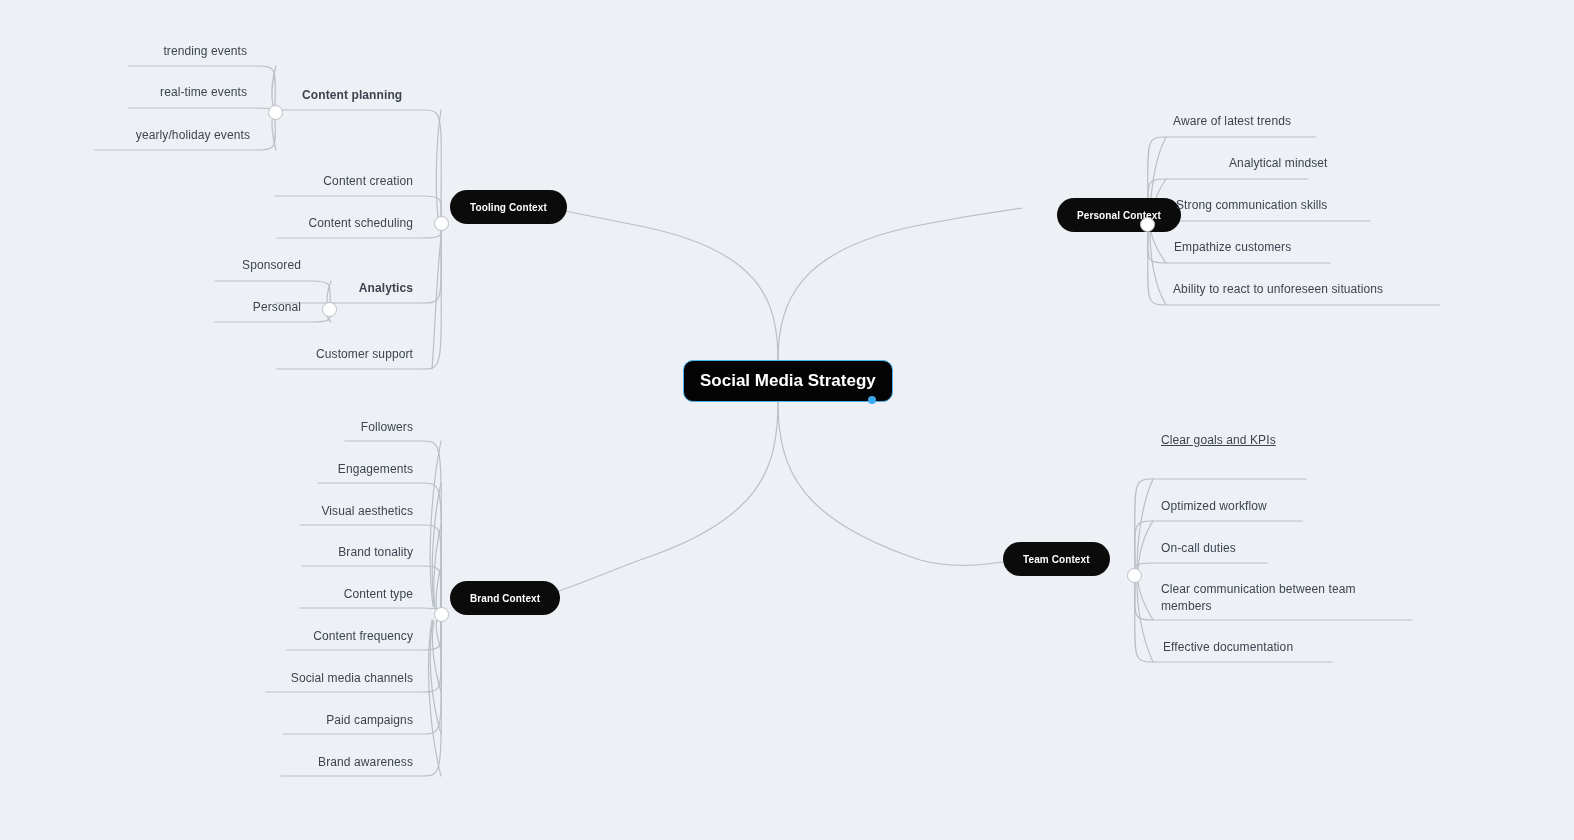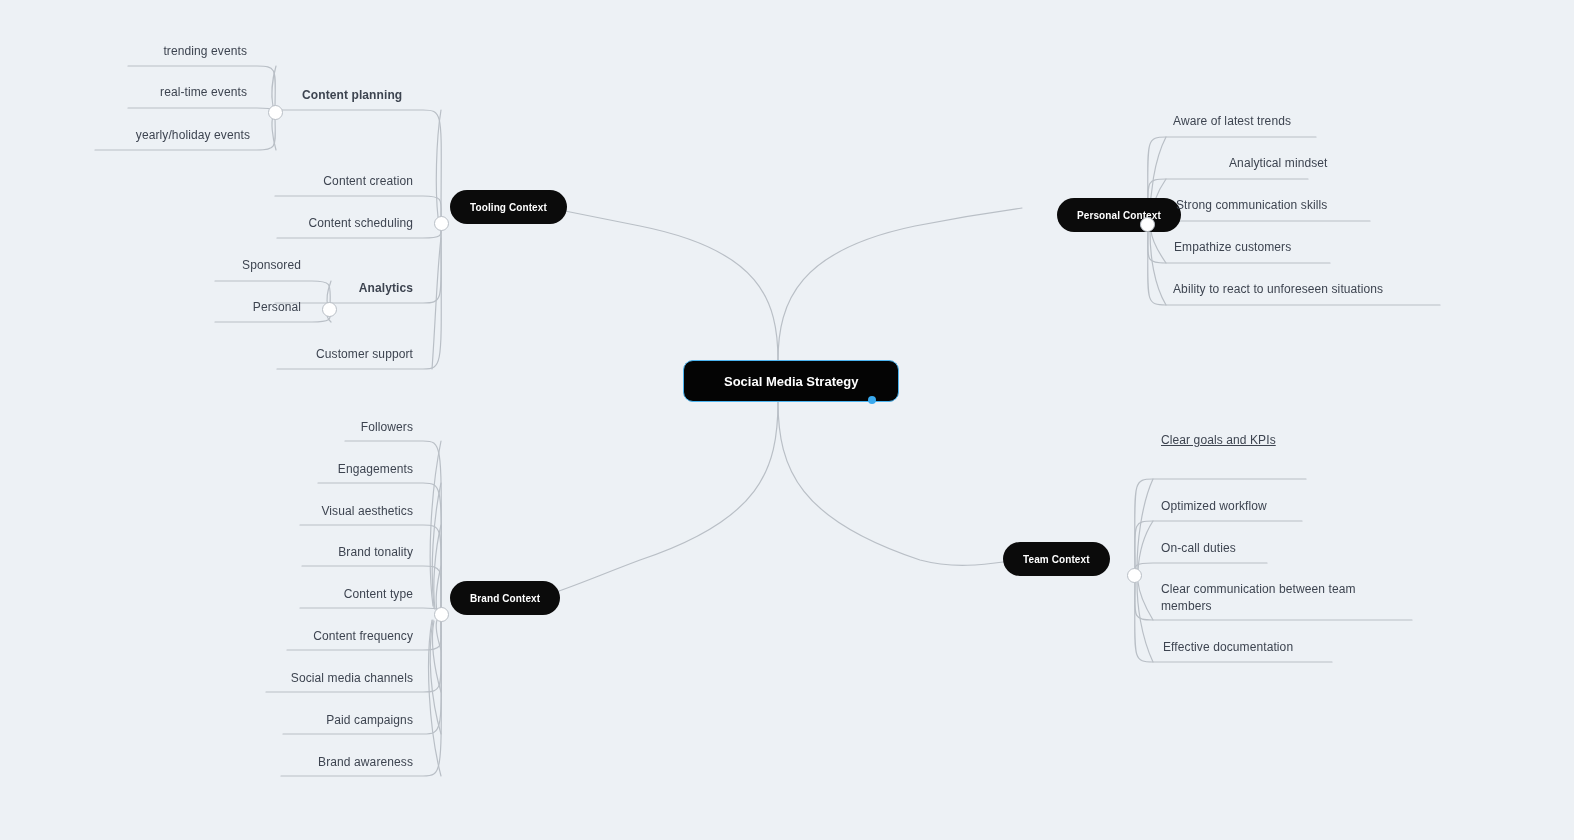--- a/index.html
+++ b/index.html
@@ -24,22 +24,22 @@
     display:flex;align-items:center;justify-content:center;
     height:34px;
     padding:0 20px;
     white-space:nowrap;
     cursor:pointer;
   }
   .root{
     background:#040404;color:#fff;
     border:1.5px solid #4bb4f0;
     border-radius:10px;
-    font-size:13px;font-weight:700;
-    height:42px;padding:0 40px;
+    font-size:17px;font-weight:700;
+    height:42px;padding:0 16px;
     display:flex;align-items:center;justify-content:center;
     white-space:nowrap;cursor:pointer;
     box-sizing:border-box;
   }
   .root-handle{
     position:absolute;width:8px;height:8px;border-radius:50%;
     background:#3aa9ee;
   }
 
   

